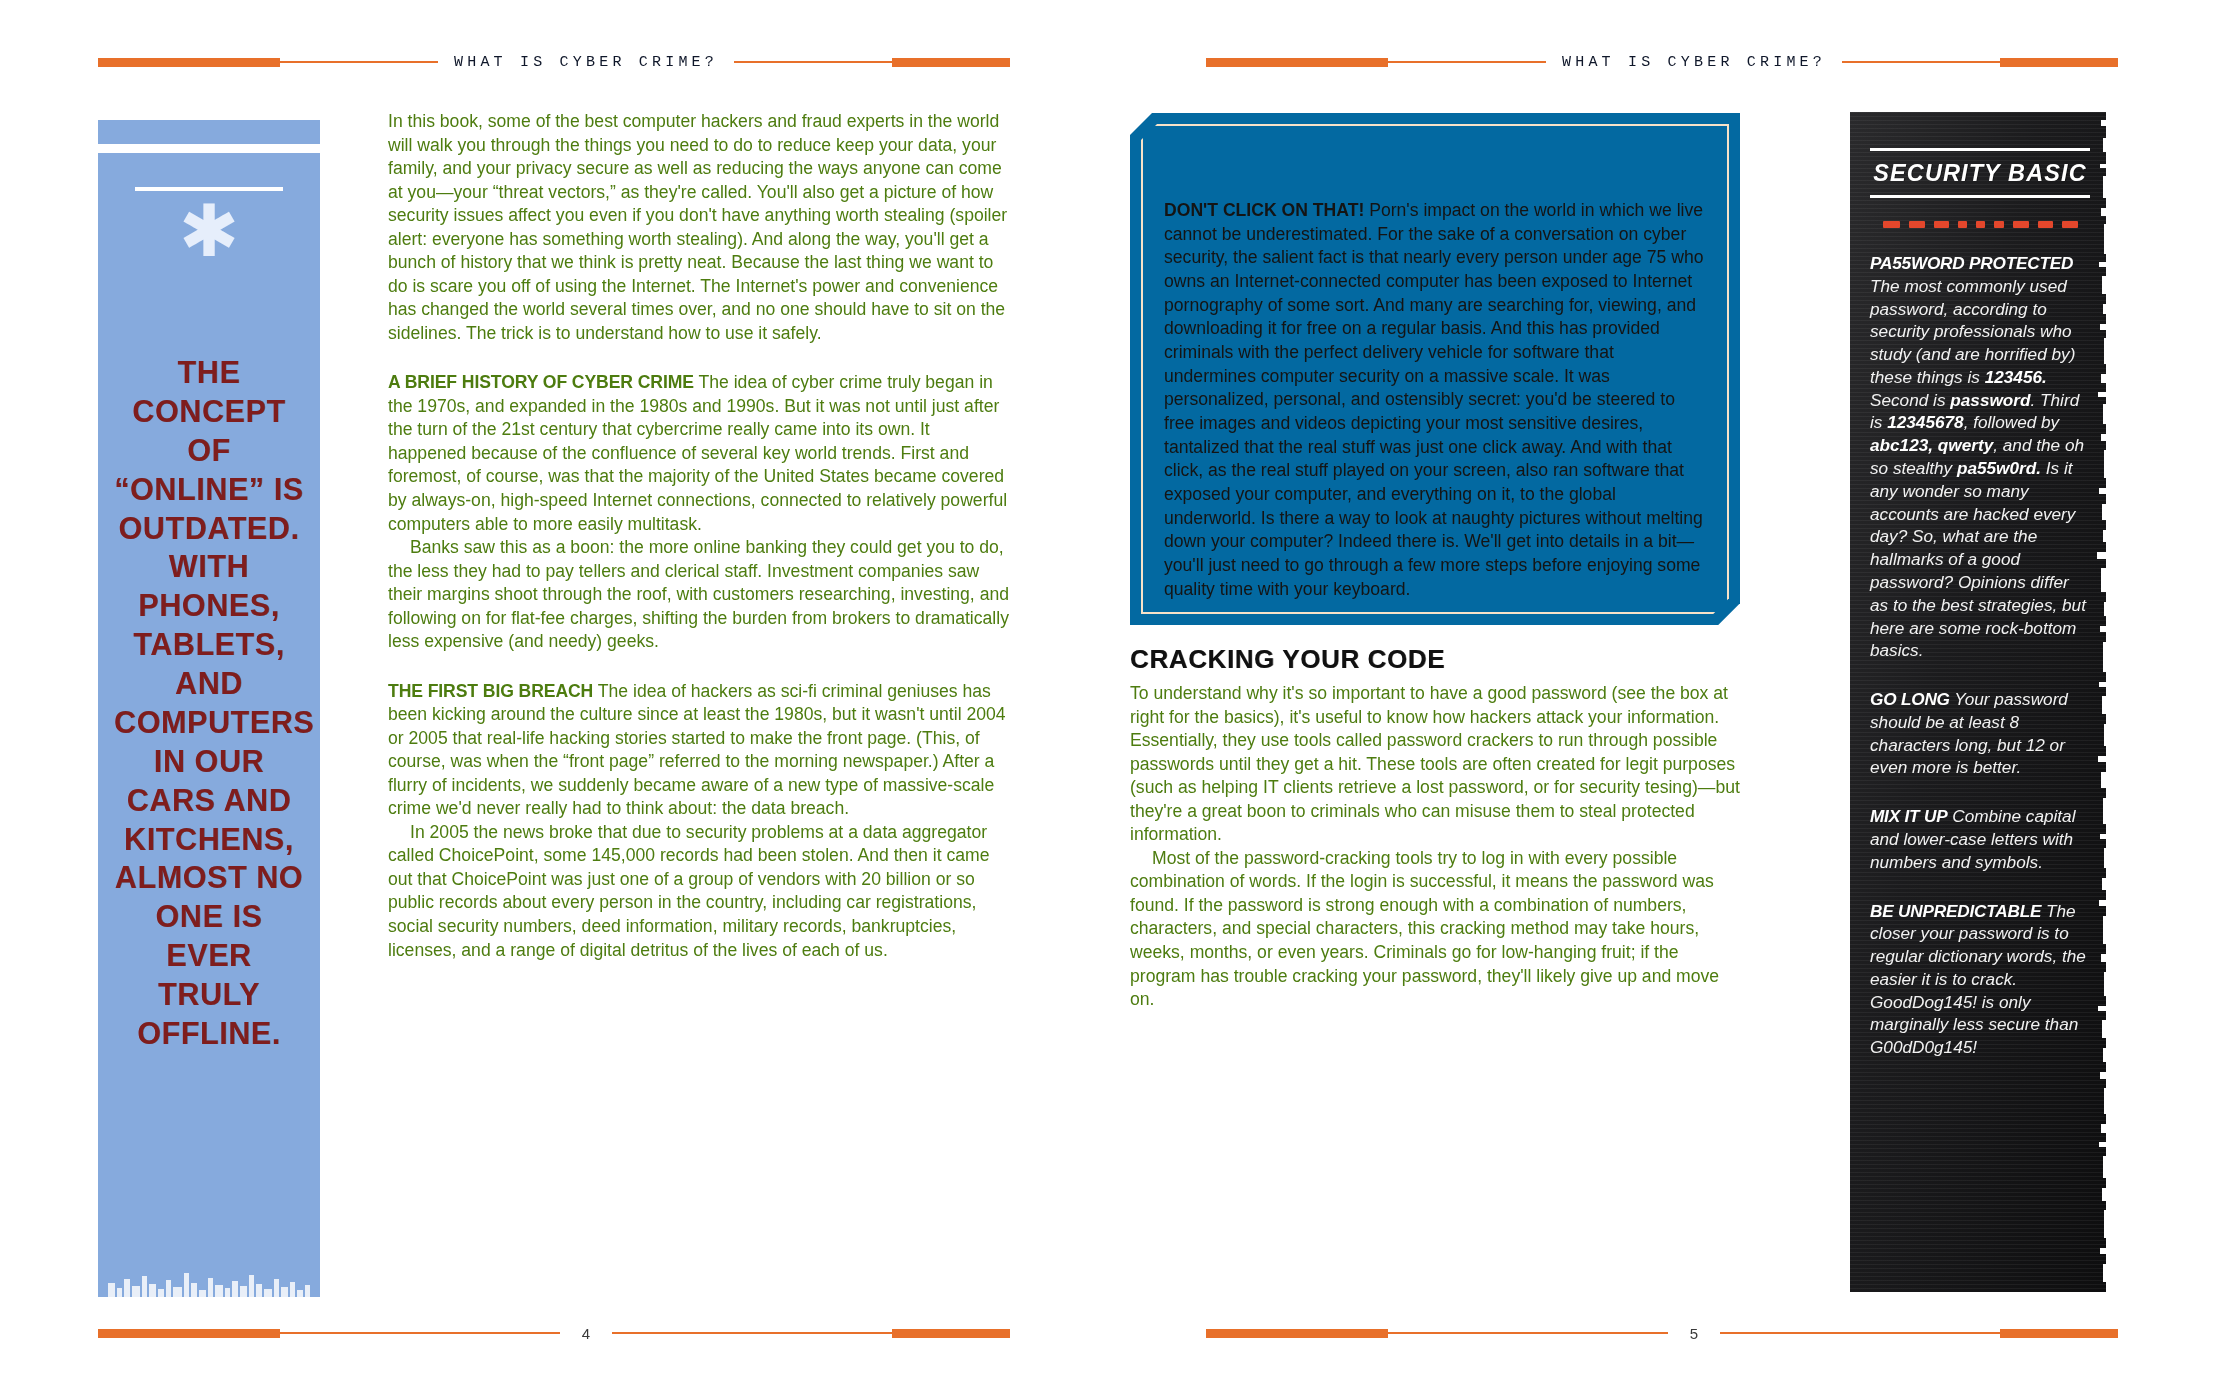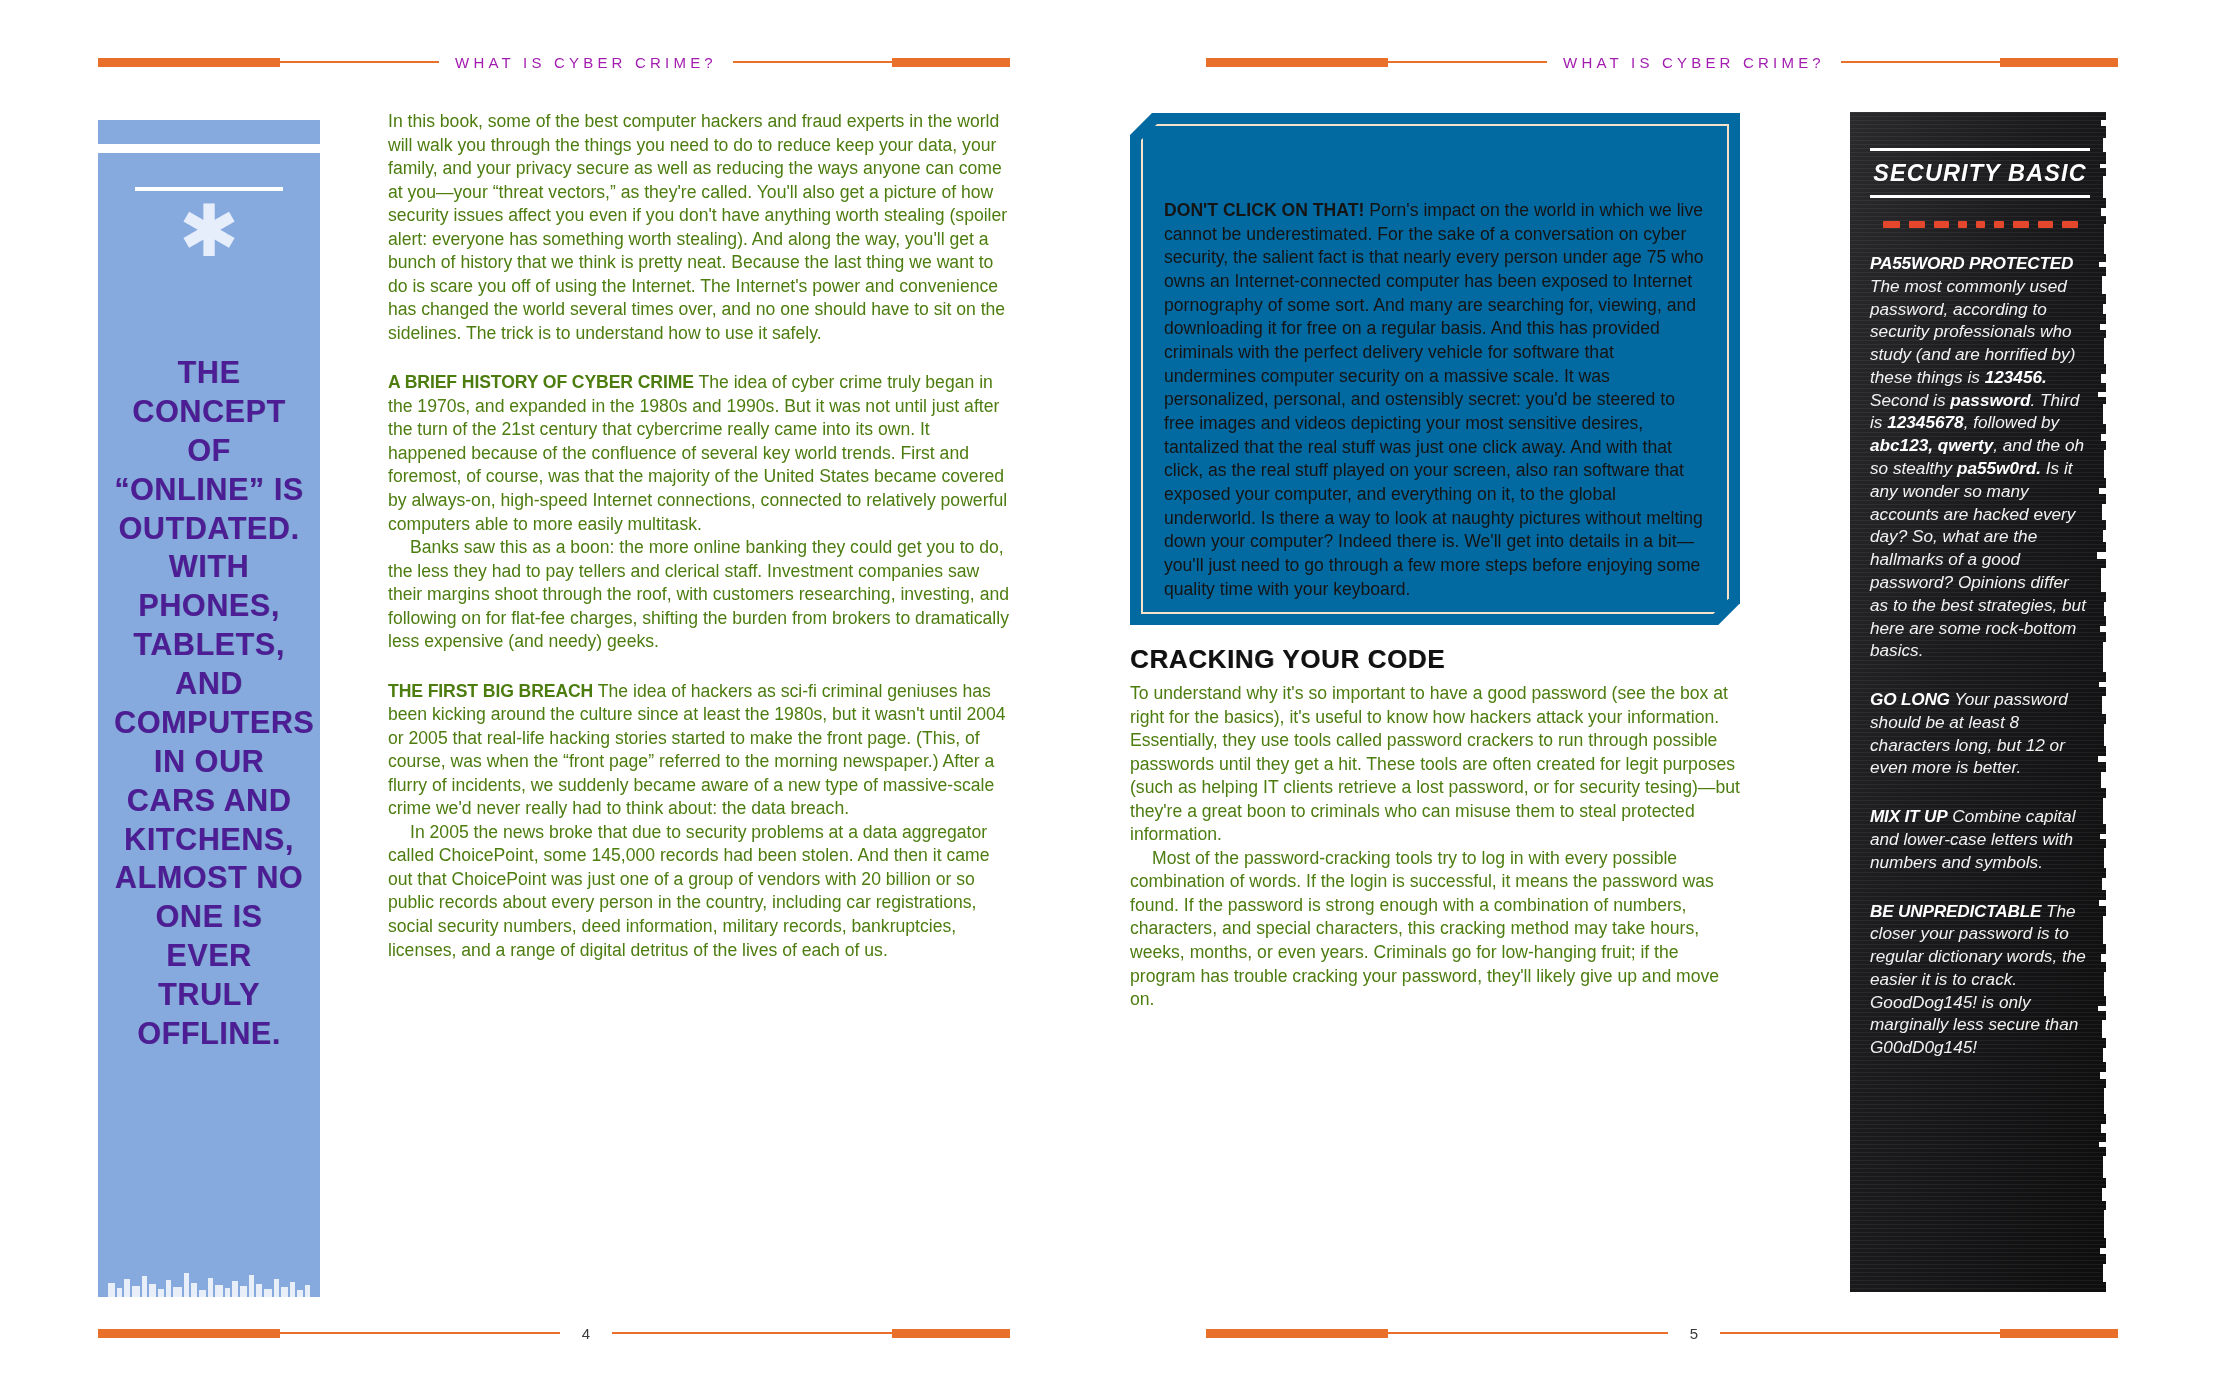--- a/index.html
+++ b/index.html
@@ -37,25 +37,25 @@
   }
   .rh-bar-thin {
     height: 2px;
     background: #e8702a;
     flex: 1 1 auto;
     min-width: 6px;
   }
   .rh-title {
     font-size: 15px;
     letter-spacing: 4.2px;
-    color: #a21caf;
+    color: #0f172a;
     font-weight: 400;
     white-space: nowrap;
     padding: 0 16px;
-    font-family: Liberation Sans, sans-serif;
+    font-family: Liberation Mono, monospace;
     text-align: right;
   }
 
   
   .pagefoot {
     position: absolute;
     bottom: 56px; left: 98px; right: 98px;
     height: 22px;
     display: flex;
     align-items: center;
@@ -101,21 +101,21 @@
     font-size: 72px;
     line-height: 0.85;
     font-weight: 700;
     height: 108px;
     letter-spacing: 0;
     font-family: "DejaVu Sans", sans-serif;
   }
   .qc-text {
     margin-top: 44px;
     text-align: center;
-    color: #4c1d95;
+    color: #7f1d1d;
     font-family: "Liberation Sans", sans-serif;
     font-weight: 700;
     font-size: 30.5px;
     line-height: 1.275;
     letter-spacing: 0.6px;
     text-transform: uppercase;
     text-shadow: 0.5px 0 0 rgba(0,0,0,0.35), -0.4px 0.4px 0 rgba(255,255,255,0.10);
   }
   .qc-skyline {
     position: absolute;

